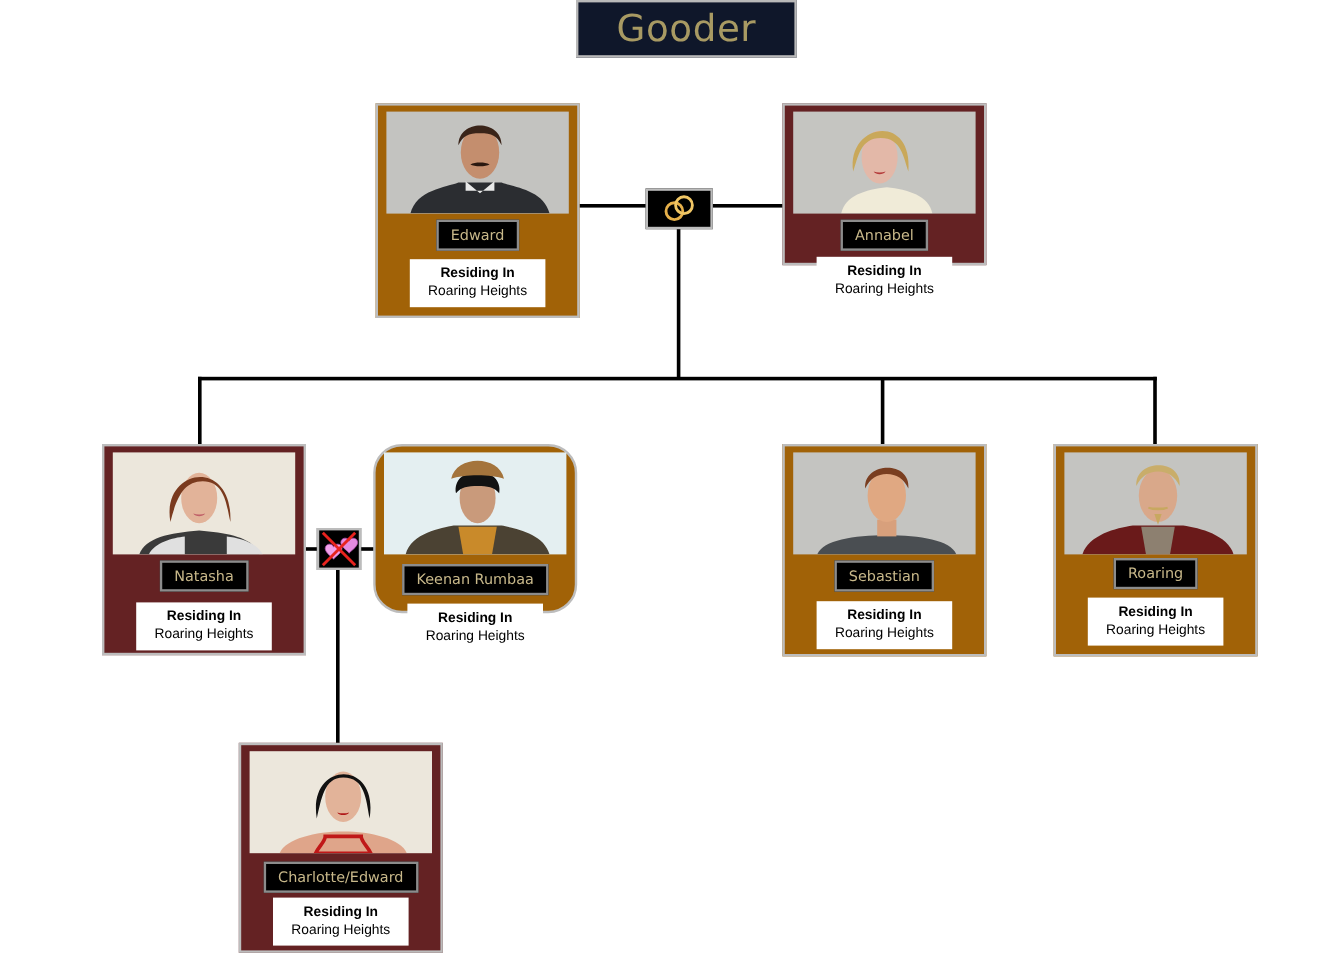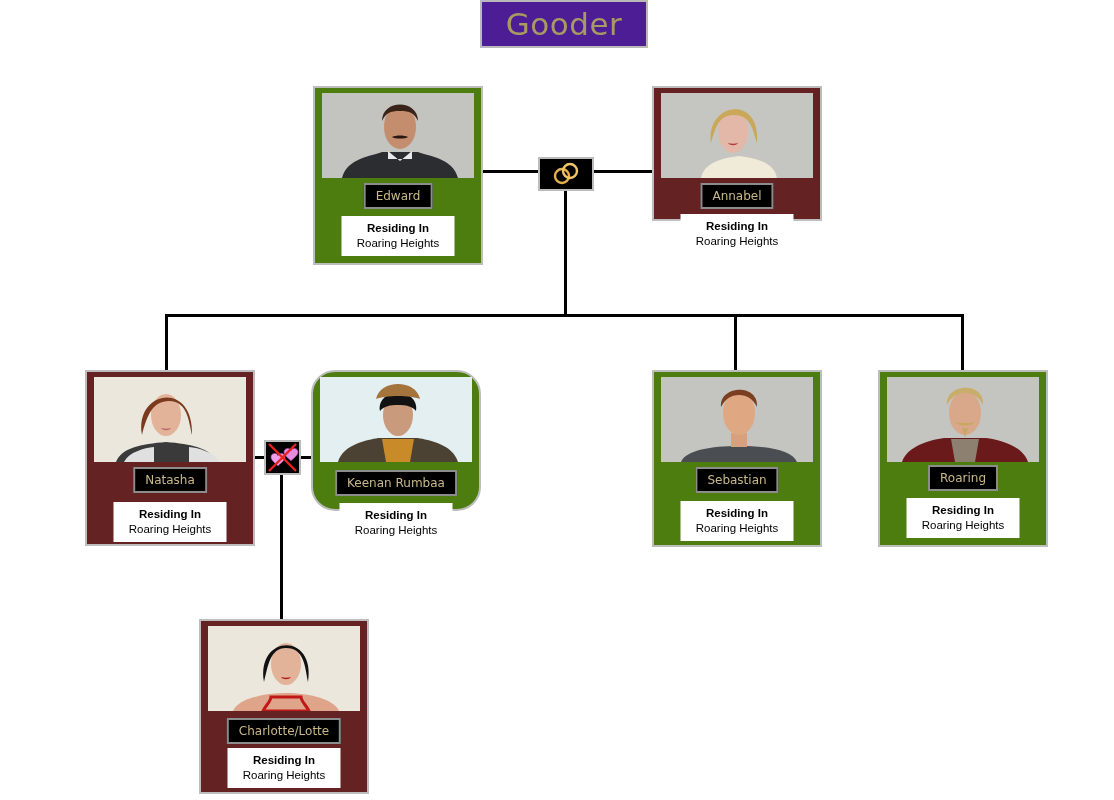--- a/index.html
+++ b/index.html
@@ -1,21 +1,21 @@
 <!DOCTYPE html>
 <html><head>
 <meta charset="utf-8">
 <style>
   html, body { margin:0; padding:0; background:#ffffff; }
   body { width:1114px; height:800px; position:relative; overflow:hidden; font-family:"DejaVu Sans", sans-serif; }
-  .title-box { position:absolute; left:480px; top:0; width:168px; height:48px; background:#4c1d95; border:2px solid #b9b9b9; box-sizing:border-box; display:flex; align-items:center; justify-content:center; }
+  .title-box { position:absolute; left:480px; top:0; width:184px; height:48px; background:#0f172a; border:2px solid #b9b9b9; box-sizing:border-box; display:flex; align-items:center; justify-content:center; }
   .title-box span { color:#a89a63; font-size:31px; font-family:"DejaVu Sans", sans-serif; letter-spacing:0.5px; }
   .line { position:absolute; background:#000; }
   .card { position:absolute; box-sizing:border-box; border:2px solid #bdbdbd; }
-  .card.blue { background:#4d7c0f; }
+  .card.blue { background:#a16207; }
   .card.red { background:#642223; }
   .photo { position:absolute; left:7px; top:5px; right:7px; height:85px; overflow:hidden; background:#c6c5c2; }
   .nameplate { position:absolute; left:50%; transform:translateX(-50%); top:95px; background:#000; border:2px solid #8c8c8c; color:#c8b88a; font-size:12px; padding:4px 10px; white-space:nowrap; font-family:"DejaVu Sans", sans-serif; }
   .residence { position:absolute; left:50%; transform:translateX(-50%); top:128px; background:#fff; width:113px; height:40px; text-align:center; box-sizing:border-box; padding-top:5px; }
   .residence .lbl { font-weight:bold; font-size:11.5px; color:#000; display:block; line-height:15px; font-family:"Liberation Sans", sans-serif; }
   .residence .val { font-size:11.5px; color:#000; display:block; line-height:15px; font-family:"Liberation Sans", sans-serif; }
   .icon-box { position:absolute; background:#000; border:2px solid #bcbcbc; box-sizing:border-box; }
   svg { display:block; }
 </style>
 </head>
@@ -155,18 +155,18 @@
 <div class="card red" style="left:199px; top:619px; width:170px; height:175px;">
   <div class="photo" style="background:#ece7dc;">
     <svg width="156" height="85" viewBox="0 0 156 85">
       <path d="M25 85 c5-12 30-18 53-18 c23 0 48 6 53 18z" fill="#dfa58a"></path>
       <path d="M55 85 c3-6 8-10 8-14 l30 0 c0 4 5 8 8 14z" fill="none" stroke="#c01818" stroke-width="3"></path>
       <ellipse cx="78" cy="38" rx="15" ry="21" fill="#e2b399"></ellipse>
       <path d="M56 56 c-8-48 52-50 44 0 c-3-16-4-34-22-34 c-16 0-18 18-22 34z" fill="#111"></path>
       <path d="M73 51 c3 1 7 1 10 0 c-2 3-8 3-10 0z" fill="#b01818"></path>
     </svg>
   </div>
-  <div class="nameplate" style="top:97px;">Charlotte/Lotte</div>
+  <div class="nameplate" style="top:97px;">Charlotte/Edward</div>
   <div class="residence" style="top:127px;">
     <span class="lbl">Residing In</span>
     <span class="val">Roaring Heights</span>
   </div>
 </div>
 
 </body></html>

